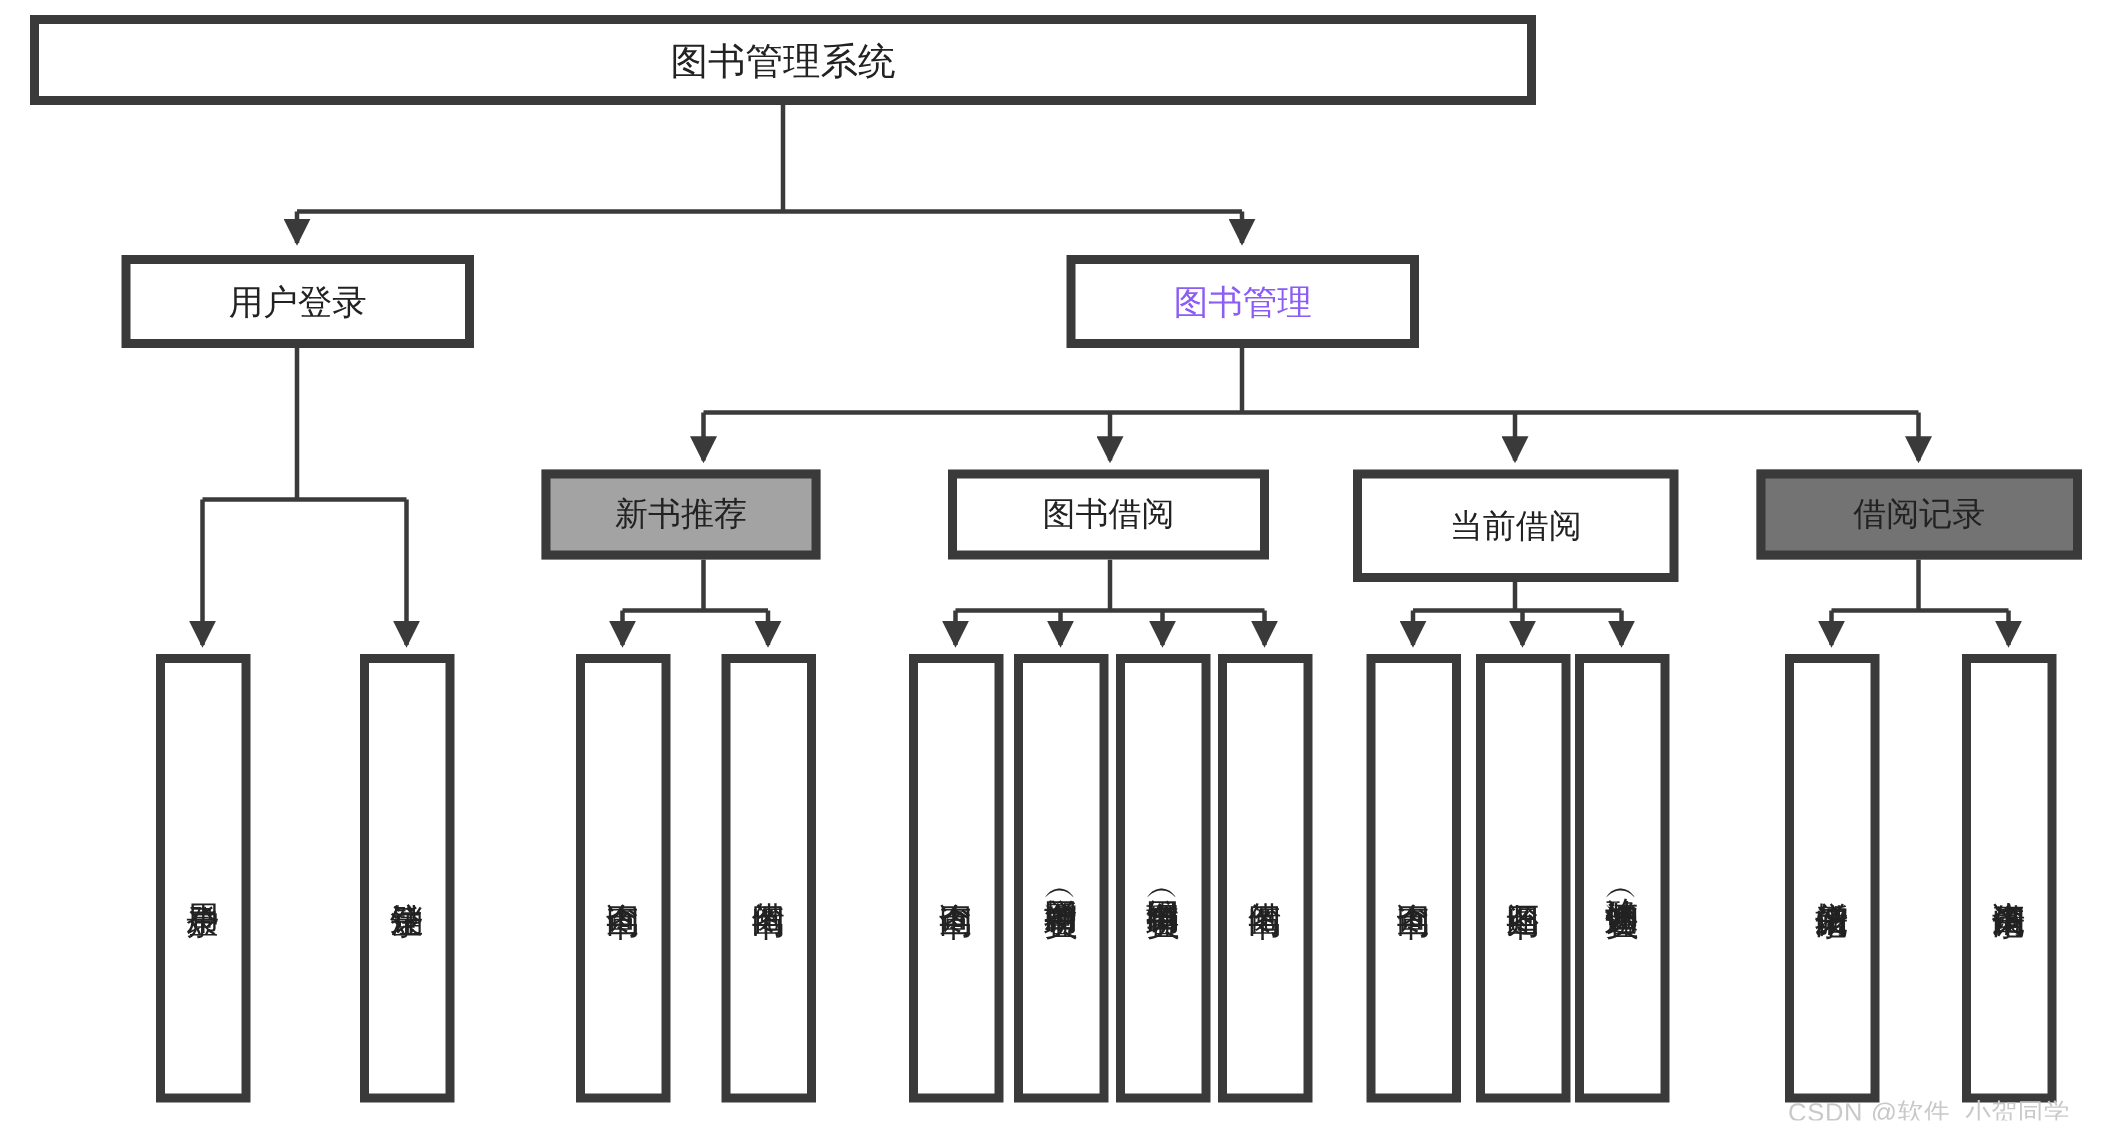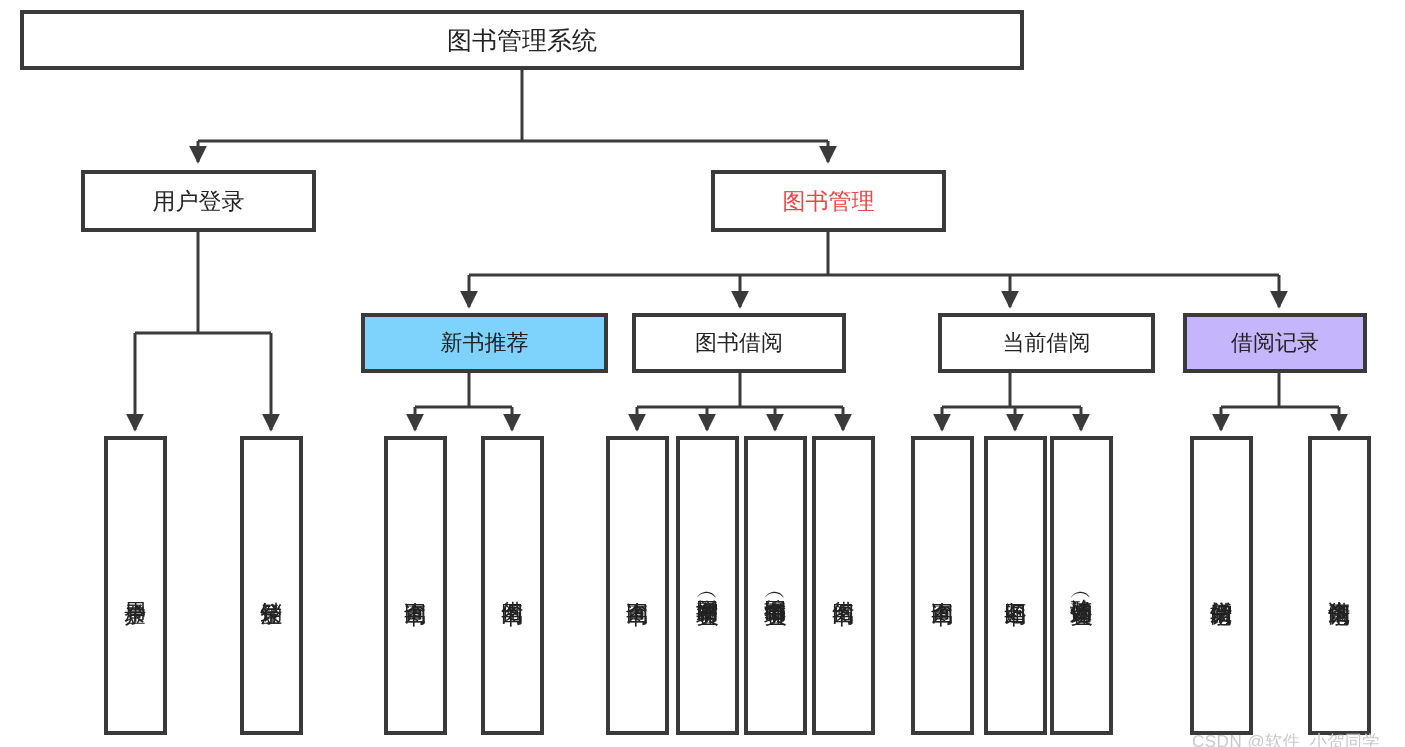--- a/index.html
+++ b/index.html
@@ -17,21 +17,21 @@
   }
   #edges{
     position:absolute;left:0;top:0;
     width:1405px;height:747px;
     pointer-events:none;
   }
   .node{
     position:absolute;
     box-sizing:border-box;
     background:#ffffff;
-    border:4px solid #4c1d95;
+    border:6px solid #4c1d95;
     display:flex;
     align-items:center;
     justify-content:center;
     color:#222222;
     text-align:right;
     z-index:2;
   }
   .node.root{ font-size:25px; }
   .node.level2{ font-size:23px; }
   .node.level3{ font-size:22px; }
@@ -115,34 +115,34 @@
     </g>
   </svg>
 
   <div class="node root" id="node-root" style="left: 20px; top: 10px; width: 1004px; height: 60px; border-color: rgb(58, 58, 58); background: rgb(255, 255, 255); color: rgb(34, 34, 34);">
     <span class="htext">图书管理系统</span>
   </div>
 
   <div class="node level2" id="node-l2-0" style="left: 81px; top: 170px; width: 235px; height: 62px; border-color: rgb(58, 58, 58); background: rgb(255, 255, 255); color: rgb(34, 34, 34);">
     <span class="htext">用户登录</span>
   </div>
-  <div class="node level2" id="node-l2-1" style="left: 711px; top: 170px; width: 235px; height: 62px; border-color: rgb(58, 58, 58); background: rgb(255, 255, 255); color: #ef4444;">
+  <div class="node level2" id="node-l2-1" style="left: 711px; top: 170px; width: 235px; height: 62px; border-color: rgb(58, 58, 58); background: rgb(255, 255, 255); color: #8b5cf6;">
     <span class="htext">图书管理</span>
   </div>
 
-  <div class="node level3" id="node-l3-0" style="left: 361px; top: 313px; width: 247px; height: 60px; border-color: rgb(58, 58, 58); background: #7dd3fc; color: rgb(34, 34, 34);">
+  <div class="node level3" id="node-l3-0" style="left: 361px; top: 313px; width: 186px; height: 60px; border-color: rgb(58, 58, 58); background: #a3a3a3; color: rgb(34, 34, 34);">
     <span class="htext">新书推荐</span>
   </div>
   <div class="node level3" id="node-l3-1" style="left: 632px; top: 313px; width: 214px; height: 60px; border-color: rgb(58, 58, 58); background: rgb(255, 255, 255); color: rgb(34, 34, 34);">
     <span class="htext">图书借阅</span>
   </div>
-  <div class="node level3" id="node-l3-2" style="left: 902px; top: 313px; width: 217px; height: 60px; border-color: rgb(58, 58, 58); background: rgb(255, 255, 255); color: rgb(34, 34, 34); margin-left: 36px;">
+  <div class="node level3" id="node-l3-2" style="left: 902px; top: 313px; width: 217px; height: 75px; border-color: rgb(58, 58, 58); background: rgb(255, 255, 255); color: rgb(34, 34, 34);">
     <span class="htext">当前借阅</span>
   </div>
-  <div class="node level3" id="node-l3-3" style="left: 1171px; top: 313px; width: 184px; height: 60px; border-color: rgb(58, 58, 58); background: #c4b5fd; color: rgb(34, 34, 34); margin-left: 12px;">
+  <div class="node level3" id="node-l3-3" style="left: 1171px; top: 313px; width: 217px; height: 60px; border-color: rgb(58, 58, 58); background: #737373; color: rgb(34, 34, 34);">
     <span class="htext">借阅记录</span>
   </div>
 
   <div class="node leaf" id="node-leaf-0" style="left: 104px; top: 436px; width: 63px; height: 299px; border-color: rgb(58, 58, 58); background: rgb(255, 255, 255); color: rgb(34, 34, 34);">
     <span class="vtext">用户登录</span>
   </div>
   <div class="node leaf" id="node-leaf-1" style="left: 240px; top: 436px; width: 63px; height: 299px; border-color: rgb(58, 58, 58); background: rgb(255, 255, 255); color: rgb(34, 34, 34);">
     <span class="vtext">注销登录</span>
   </div>
   <div class="node leaf" id="node-leaf-2" style="left: 384px; top: 436px; width: 63px; height: 299px; border-color: rgb(58, 58, 58); background: rgb(255, 255, 255); color: rgb(34, 34, 34);">

